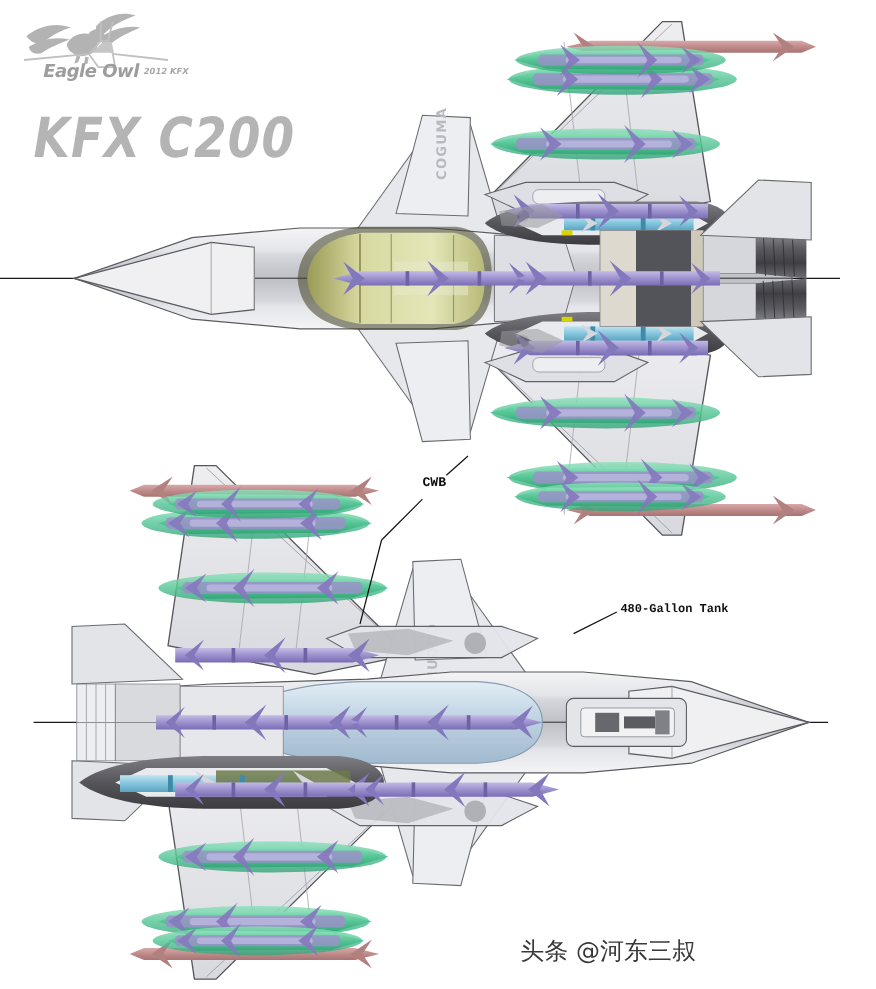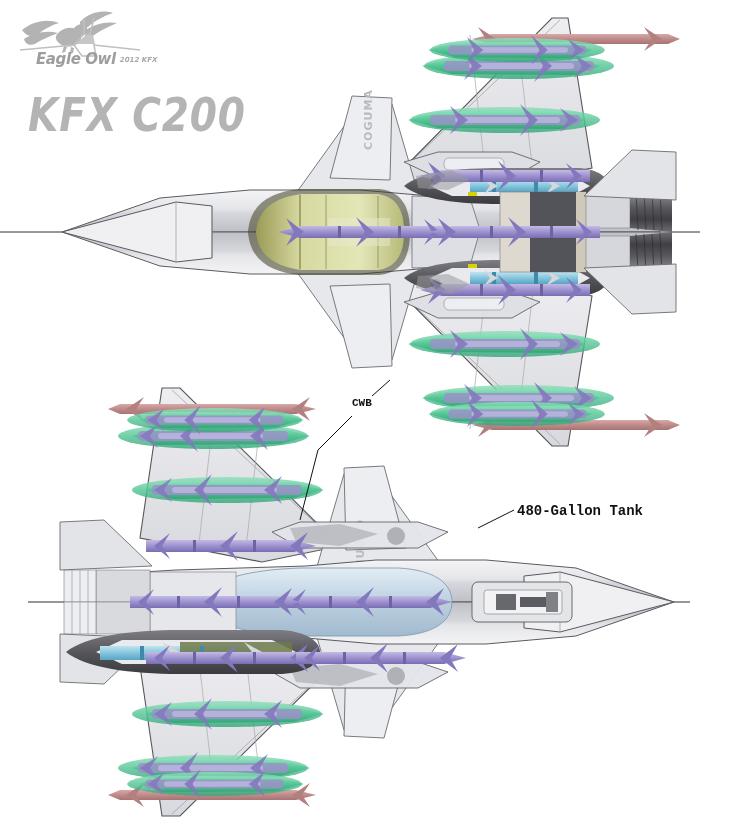--- a/index.html
+++ b/index.html
@@ -19,21 +19,21 @@
   
   .title{position:absolute;left:28px;top:88px;font-size:46px;font-weight:bold;
       font-style:italic;color:#b4b4b4;letter-spacing:1px;
       font-family:"DejaVu Sans",sans-serif;
       transform:scaleX(.85);transform-origin:left top;white-space:nowrap;}
 
   
   .callout{position:absolute;font-size:11px;font-weight:bold;color:#111;
       font-family:Liberation Mono, monospace;white-space:nowrap;}
   #cwb-label{left:352px;top:397px;}
-  #tank-label{left:517px;top:503px;font-size:14px;}
+  #tank-label{left:517px;top:503px;font-size:10px;}
 
   
   .watermark{position:absolute;right:14px;bottom:18px;font-size:20px;color:#2b2b2b;
       font-family:"DejaVu Sans",sans-serif;white-space:nowrap;opacity:.93;}
 
   svg.dw{position:absolute;left:0;top:0;}
   .centerline{stroke:#1a1a1a;stroke-width:.9;}
   .edge-l{stroke:#9a9a9a;stroke-width:.7;fill:none;}
   .lead{stroke:#111;stroke-width:1;fill:none;}
 </style>
@@ -501,14 +501,15 @@
       <line class="lead" x1="390" y1="380" x2="372" y2="396"></line>
       <line class="lead" x1="352" y1="416" x2="318" y2="450"></line>
       <line class="lead" x1="318" y1="450" x2="300" y2="520"></line>
       <line class="lead" x1="514" y1="510" x2="478" y2="528"></line>
     </g>
   </svg>
 
   <div class="callout" id="cwb-label">CWB</div>
   <div class="callout" id="tank-label">480-Gallon Tank</div>
 
+  <div class="watermark">头条 @河东三叔</div>
 
 </div>
 
 </body></html>

